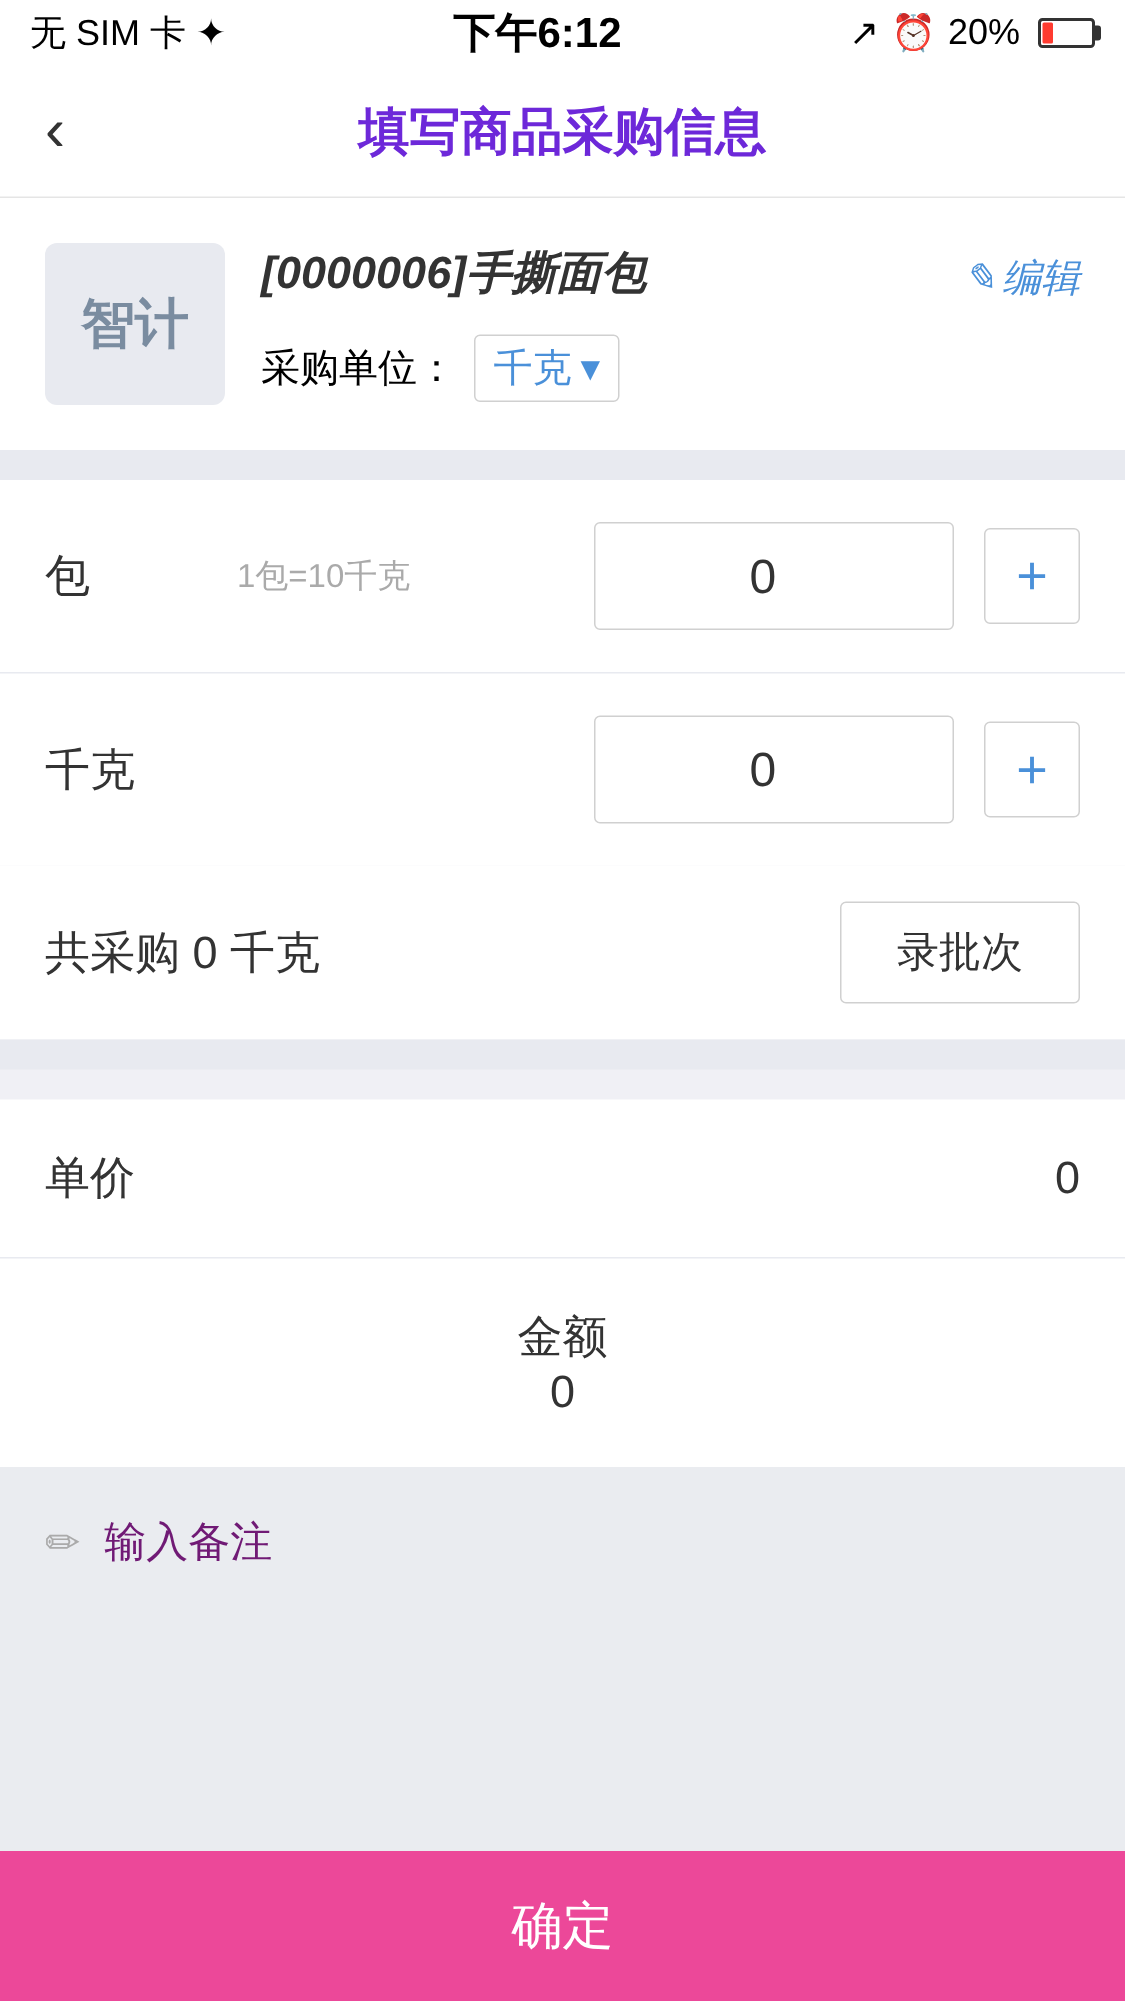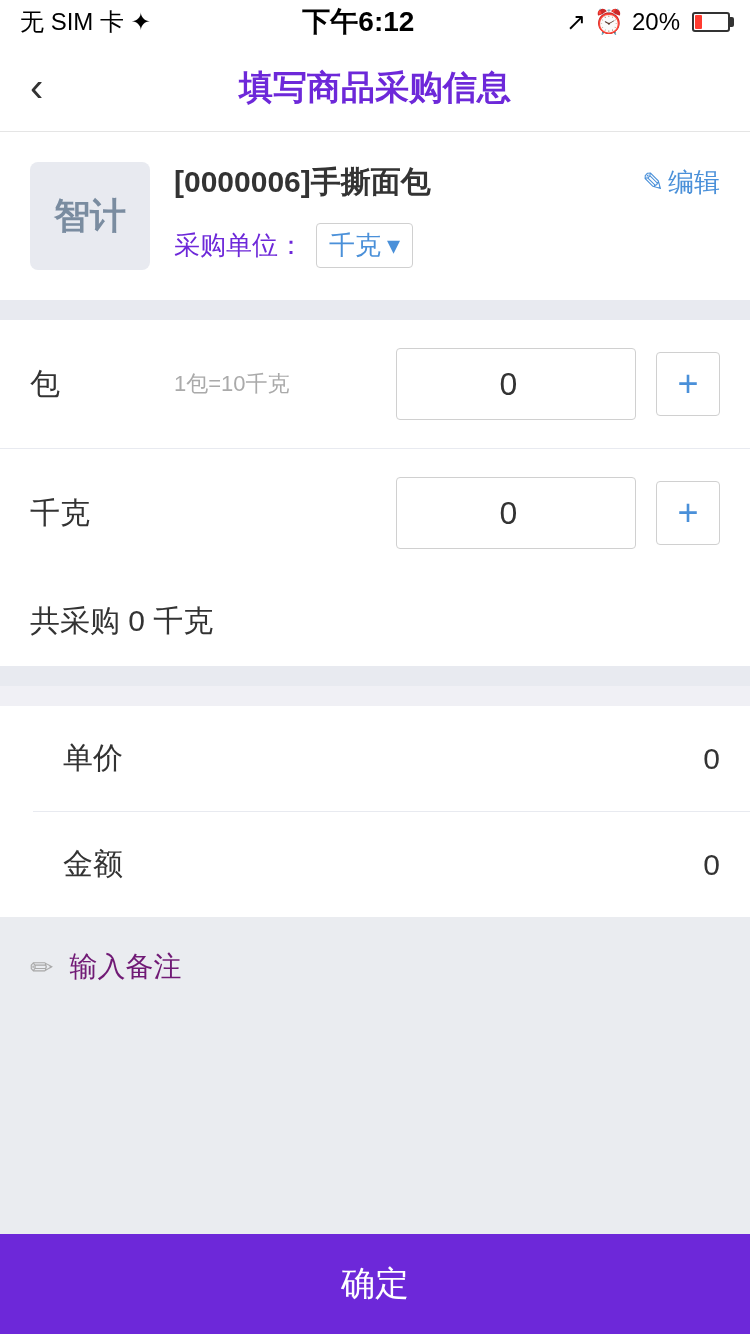--- a/index.html
+++ b/index.html
@@ -105,23 +105,24 @@
       align-items: center;
       justify-content: center;
       flex-shrink: 0;
       color: #7a8ca0;
       font-size: 36px;
       font-weight: bold;
     }
     .product-details { flex: 1; }
     .product-name-row {
       display: flex;
-      align-items: center;
+      align-items: flex-end;
       justify-content: space-between;
       margin-bottom: 20px;
+      font-style: italic;
     }
     .product-name {
       font-size: 30px;
       font-weight: 600;
       color: #333;
     }
     .edit-btn {
       font-size: 26px;
       color: #4a90d9;
       display: flex;
@@ -129,21 +130,21 @@
       gap: 4px;
       cursor: pointer;
     }
     .unit-row {
       display: flex;
       align-items: center;
       justify-content: space-between;
     }
     .unit-label {
       font-size: 26px;
-      color: #6d28d9;
+      color: #000000;
       margin-right: 12px;
     }
     .unit-select {
       border: 1px solid #d0d0d0;
       border-radius: 4px;
       padding: 4px 12px;
       font-size: 26px;
       color: #4a90d9;
       background: #fff;
       display: flex;
@@ -173,21 +174,21 @@
     }
     .input-row:last-child { border-bottom: none; }
     .input-label {
       font-size: 30px;
       color: #333;
       min-width: 120px;
     }
     .input-sublabel {
       font-size: 22px;
       color: #aaa;
-      margin-left: 24px;
+      margin-left: 8px;
     }
     .input-field-wrap {
       flex: 1;
       display: flex;
       align-items: center;
       justify-content: flex-end;
       gap: 20px;
     }
     .number-input {
       width: 240px;
@@ -239,30 +240,29 @@
       display: flex;
       align-items: center;
       justify-content: center;
       cursor: pointer;
     }
 
     
     .info-section {
       background: #fff;
       margin-top: 20px;
-      padding-left: 33px;
     }
     .info-row {
       display: flex;
       align-items: center;
       justify-content: space-between;
       padding: 32px 30px;
       border-bottom: 1px solid #e8eaf0;
     }
-    .info-row:last-child { border-bottom: none; }
+    .info-row:last-child { border-bottom: none; flex-direction: column; }
     .info-label {
       font-size: 30px;
       color: #333;
     }
     .info-value {
       font-size: 30px;
       color: #333;
     }
 
     
@@ -291,21 +291,21 @@
       min-height: 340px;
     }
 
     
     .confirm-btn {
       position: fixed;
       bottom: 0;
       left: 0;
       width: 750px;
       height: 100px;
-      background: #6d28d9;
+      background: #ec4899;
       display: flex;
       align-items: center;
       justify-content: center;
       font-size: 34px;
       color: #fff;
       font-weight: 500;
       cursor: pointer;
     }
 
     
@@ -382,20 +382,21 @@
       <span class="input-label">千克</span>
       <div class="input-field-wrap">
         <input class="number-input" type="number" value="0" style="">
         <div class="plus-btn">+</div>
       </div>
     </div>
   </div>
 
   <div class="summary-row">
     <span class="summary-text">共采购 0 千克</span>
+    <div class="batch-btn">录批次</div>
   </div>
 
   <div class="section-divider"></div>
 
   <div class="info-section">
     <div class="info-row">
       <span class="info-label">单价</span>
       <span class="info-value">0</span>
     </div>
     <div class="info-row">

